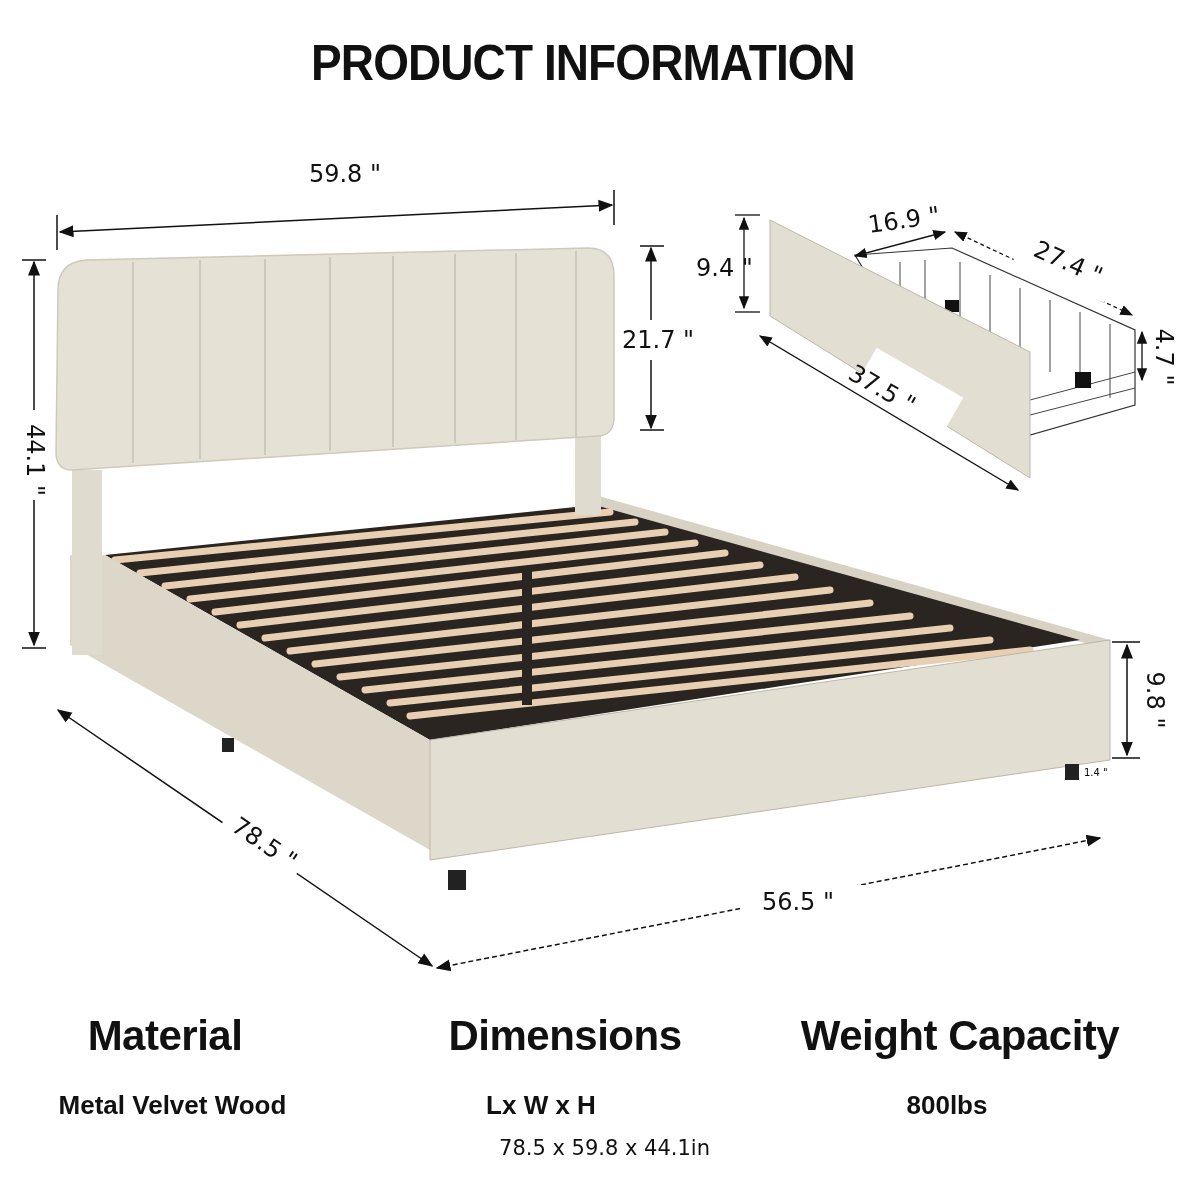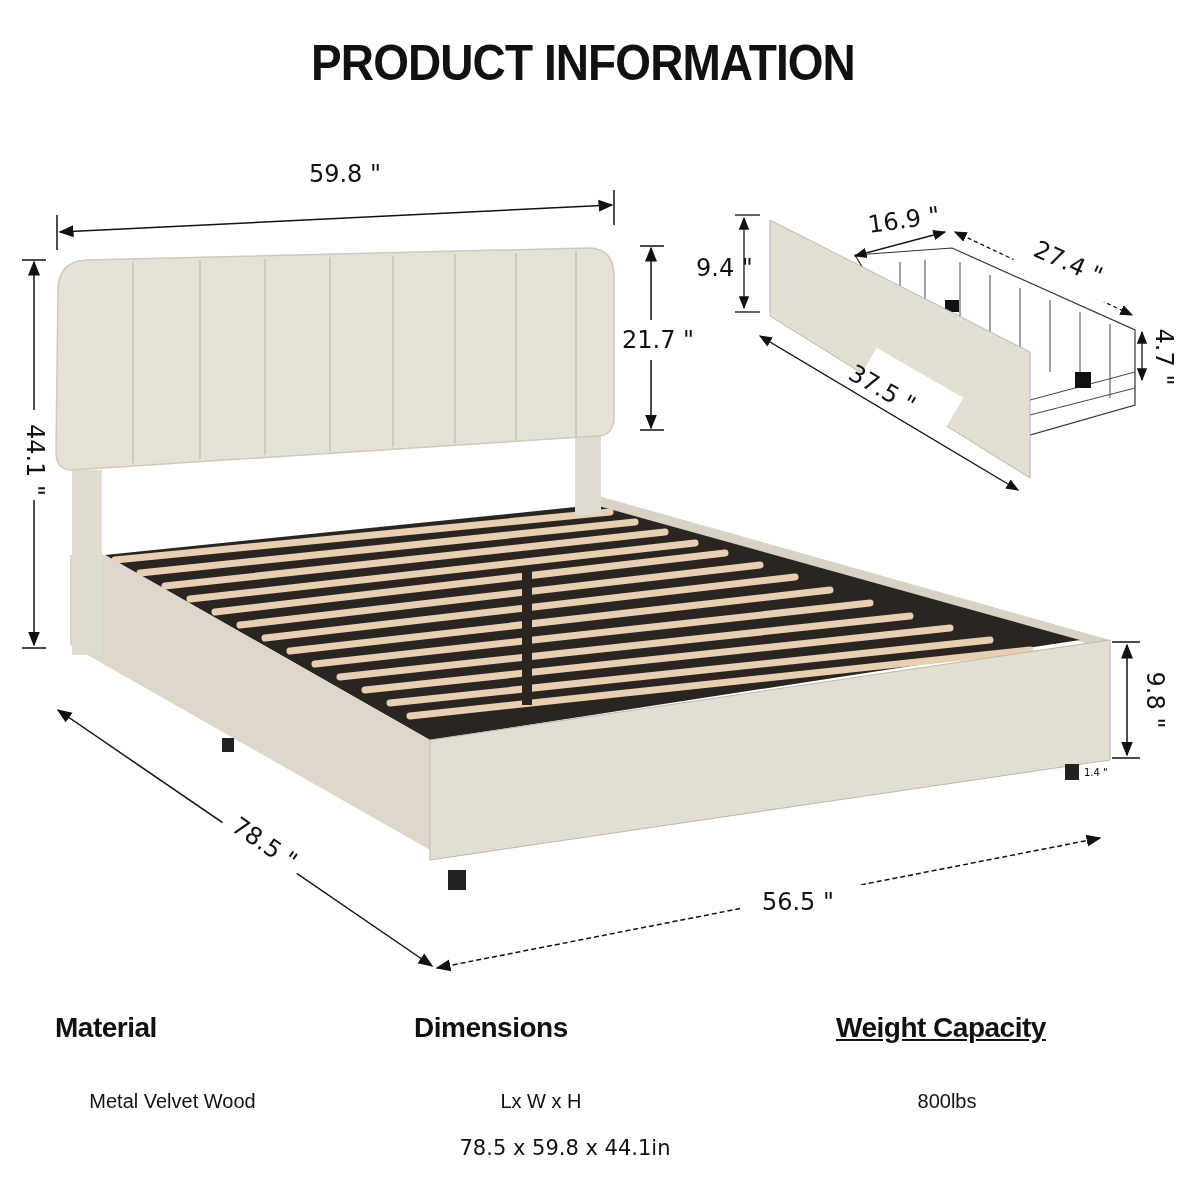--- a/index.html
+++ b/index.html
@@ -1,21 +1,21 @@
 <!DOCTYPE html>
 <html><head>
 <meta charset="utf-8">
 <style>
   html,body{margin:0;padding:0;background:#ffffff;}
   body{width:1200px;height:1200px;position:relative;overflow:hidden;font-family:"Liberation Sans",sans-serif;color:#111;}
   .title{position:absolute;left:0;top:34px;width:1166px;text-align:center;font-size:50px;font-weight:bold;letter-spacing:-1px;transform:scaleX(0.92);transform-origin:583px 0;}
   svg.art{position:absolute;left:0;top:0;}
   .dimlabel{font-family:"DejaVu Sans",sans-serif;font-size:24px;fill:#111;}
-  .spec-head{position:absolute;top:1012px;font-size:28px;font-weight:bold;text-align:left;letter-spacing:-0.5px;}
-  .spec-val{position:absolute;top:1090px;font-size:20px;text-align:center;}
+  .spec-head{position:absolute;top:1012px;font-size:42px;font-weight:bold;text-align:center;letter-spacing:-0.5px;}
+  .spec-val{position:absolute;top:1090px;font-size:26px;text-align:center;font-weight:bold;}
   .spec-sub{position:absolute;top:1136px;font-size:21px;text-align:center;font-family:"DejaVu Sans",sans-serif;}
 </style>
 </head>
 <body>
 
 <div class="title">PRODUCT INFORMATION</div>
 
 <svg class="art" width="1200" height="1000" viewBox="0 0 1200 1000">
   <defs>
     <marker id="arr" markerWidth="10" markerHeight="10" refX="9" refY="5" orient="auto-start-reverse">
@@ -134,18 +134,18 @@
   <rect x="1015" y="250" width="100" height="34" fill="#fff" transform="rotate(24 1065 267)"></rect>
   <text class="dimlabel" transform="translate(1065,270) rotate(24)" text-anchor="middle">27.4 "</text>
   <rect x="860" y="370" width="100" height="40" fill="#fff" transform="rotate(30 910 390)"></rect>
   <text class="dimlabel" transform="translate(878,396) rotate(30)" text-anchor="middle">37.5 "</text>
   <text class="dimlabel" transform="translate(1156,357) rotate(90)" text-anchor="middle">4.7 "</text>
 </svg>
 
 <div class="spec-head" style="left:55px;width:220px;">Material</div>
 <div class="spec-val" style="left:30px;width:285px;">Metal Velvet Wood</div>
 
-<div class="spec-head" style="left:414px;width:250px;">Dimensions</div>
+<div class="spec-head" style="left:440px;width:250px;">Dimensions</div>
 <div class="spec-val" style="left:416px;width:250px;">Lx W x H</div>
-<div class="spec-sub" style="left:420px;width:290px;">78.5 x 59.8 x 44.1in</div>
+<div class="spec-sub" style="left:420px;width:290px;text-align:right;">78.5 x 59.8 x 44.1in</div>
 
-<div class="spec-head" style="left:836px;width:340px;text-decoration:underline;">Weight Capacity</div>
+<div class="spec-head" style="left:790px;width:340px;">Weight Capacity</div>
 <div class="spec-val" style="left:792px;width:310px;">800lbs</div>
 
 </body></html>

